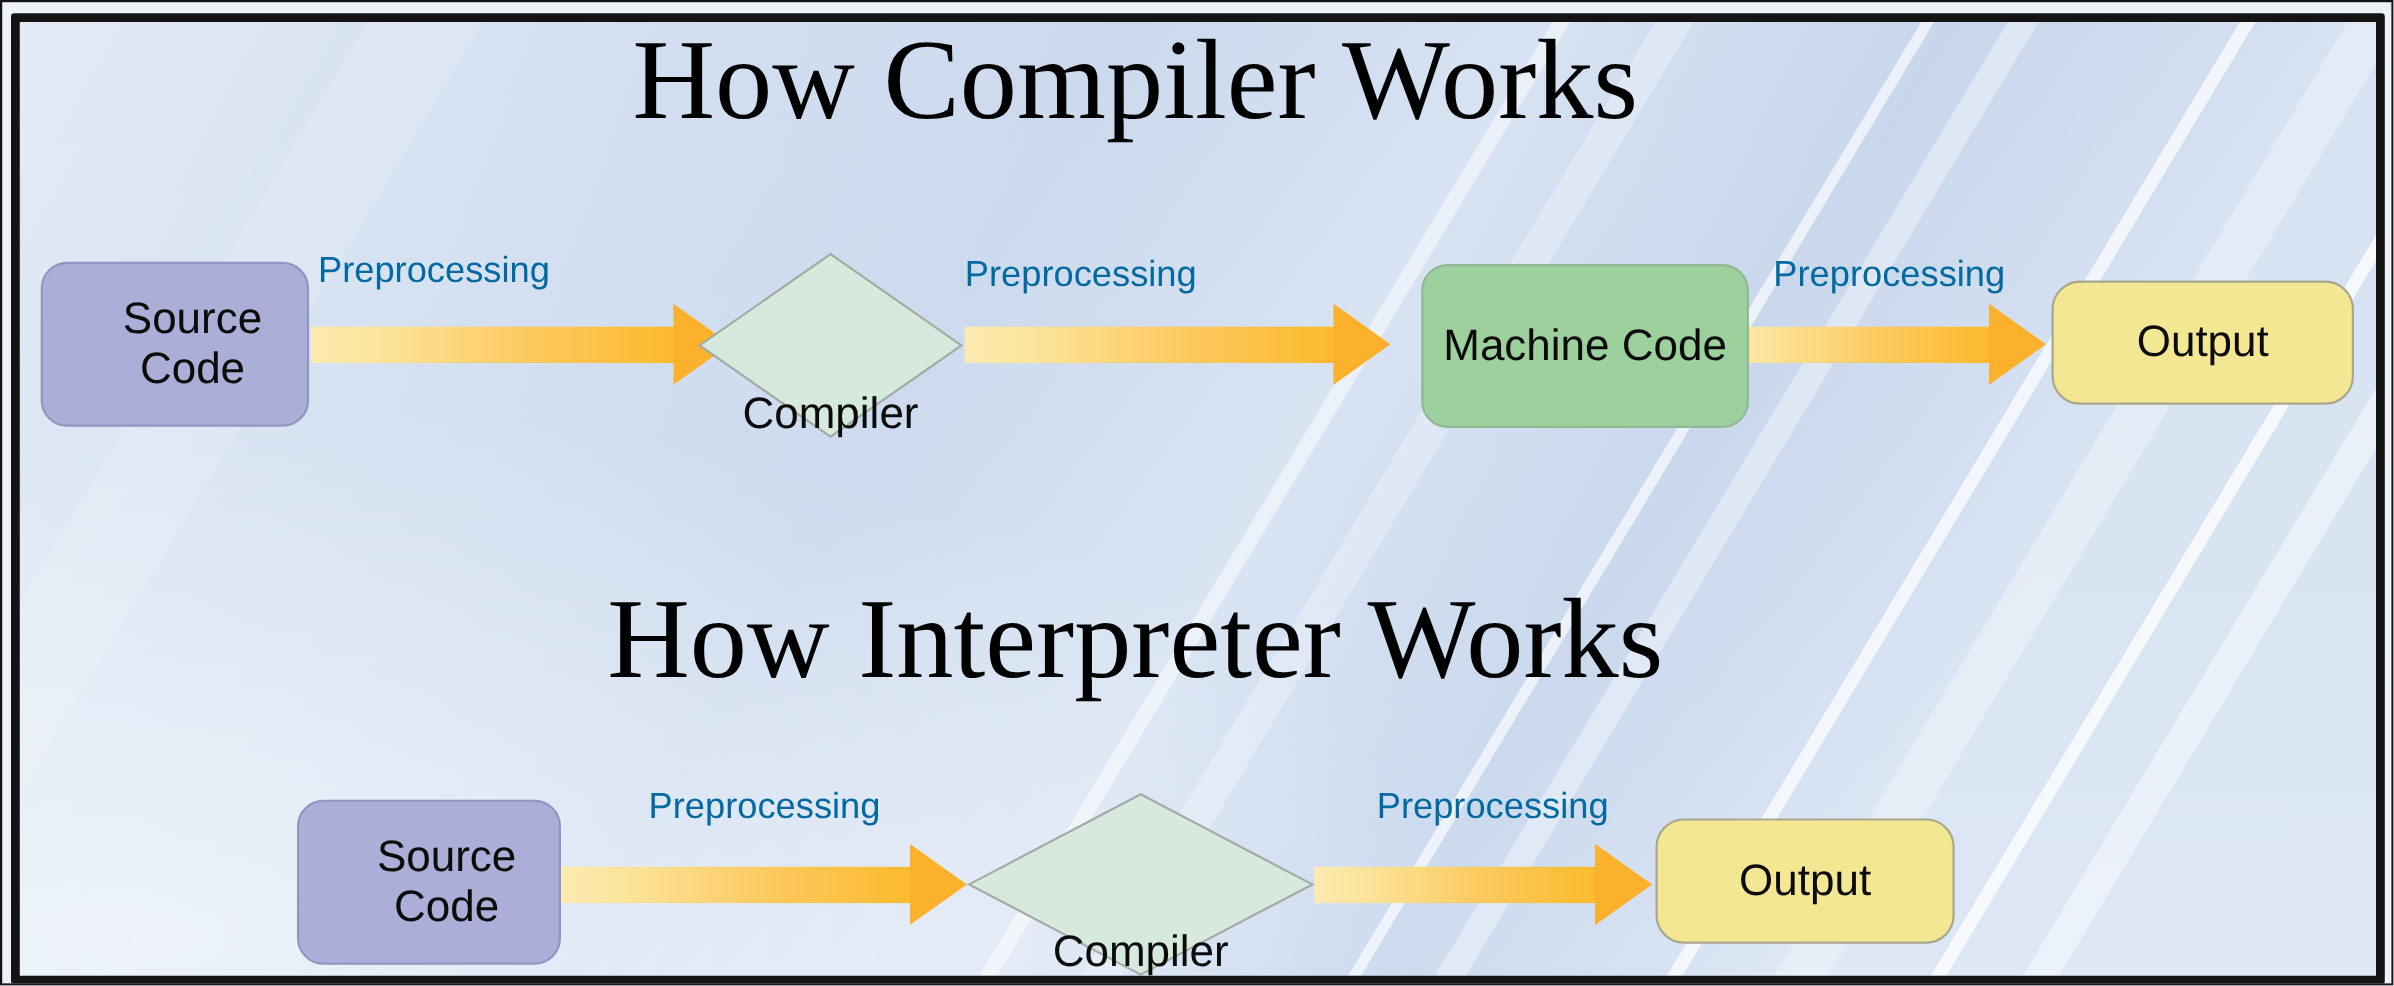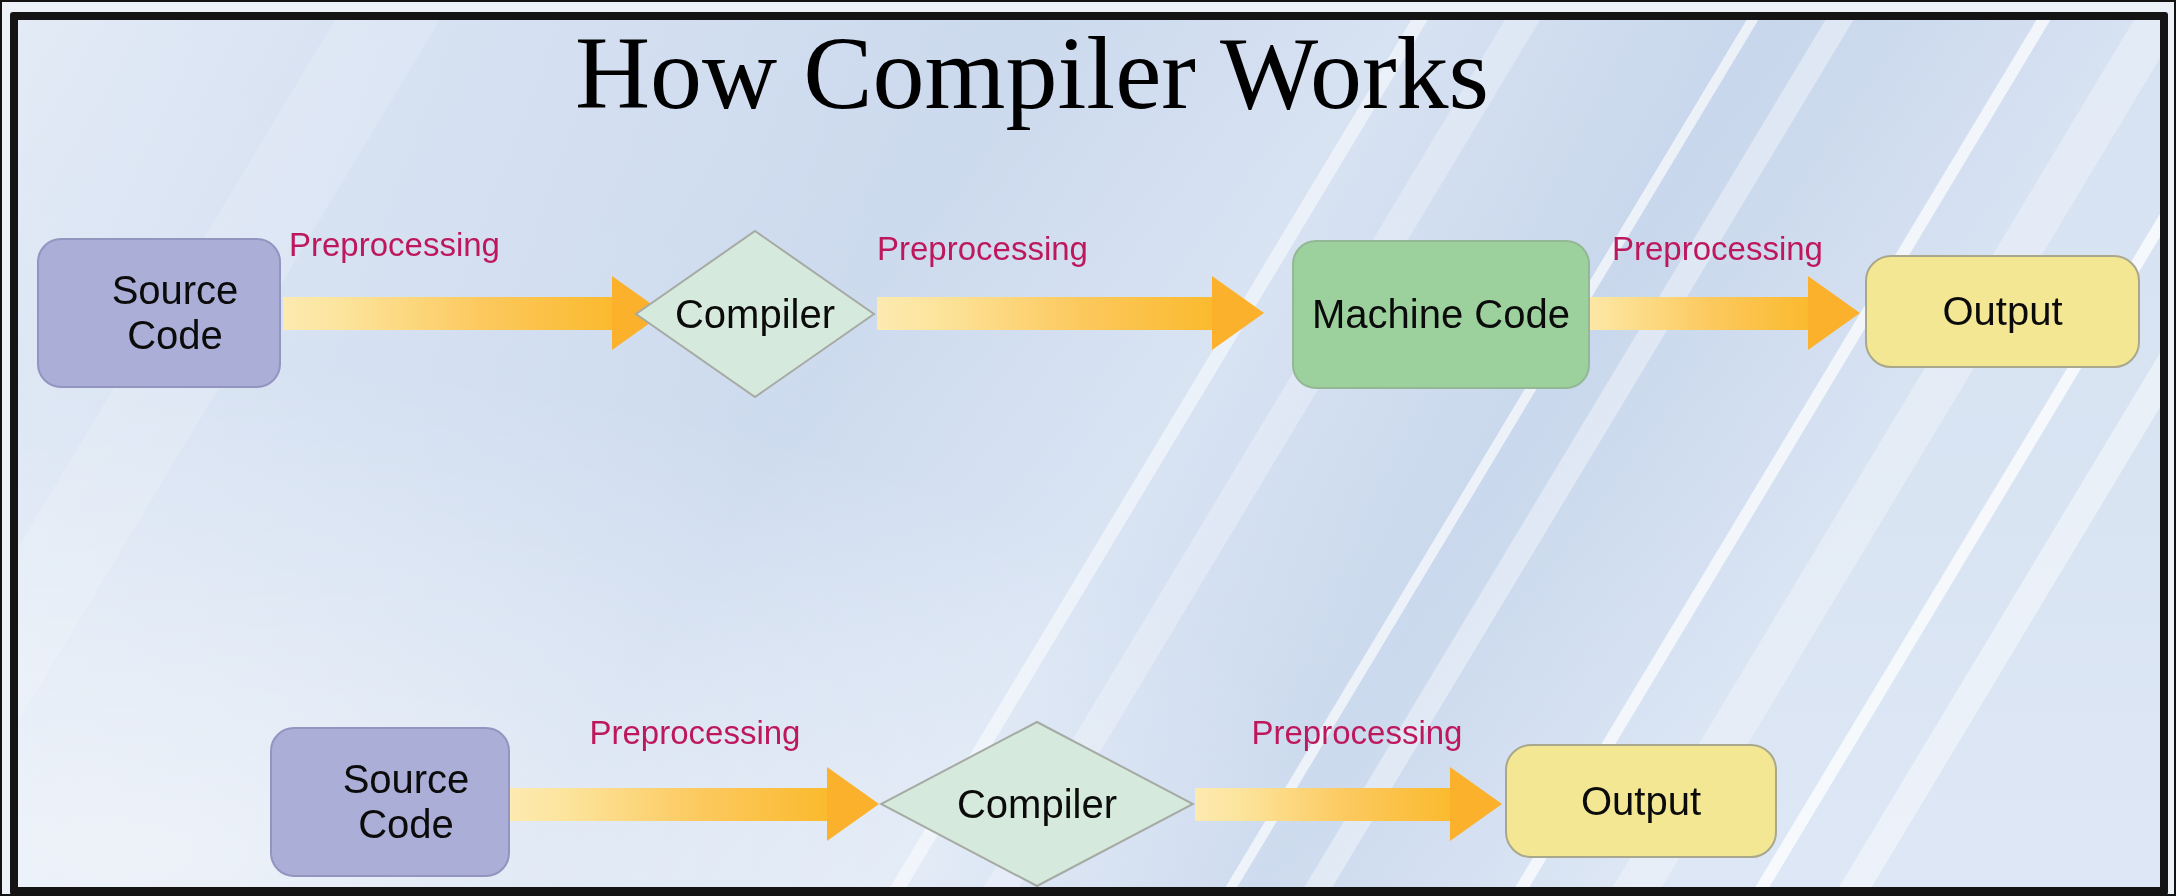--- a/index.html
+++ b/index.html
@@ -62,38 +62,38 @@
     display:flex;align-items:center;justify-content:center;
     font-size:40px;color:#0b0b0b;
     box-sizing:border-box;
     z-index:3;
     text-align:center;
   }
   .rounded{border-radius:24px;}
   .purple{background:#abaed6;border:2px solid #9395c1;padding-left:32px;}
   .green {background:#9cd19e;border:2px solid #94b795;}
   .yellow{background:#f4e794;border:2px solid #a9a78c;border-radius:26px;}
-  .diamond{background:transparent;border:none;}
+  .diamond{background:transparent;border:none;align-items:flex-end;}
   .diamond svg{position:absolute;left:0;top:0;width:100%;height:100%;}
   .diamond .node-label{position:relative;z-index:1;}
   
   .shaft{
     position:absolute;height:33px;
     background:linear-gradient(to right,#fdeab0,#fce49c 18%,#fcc95e 60%,#fbba2e);
     z-index:2;
   }
   .head{
     position:absolute;width:52px;height:74px;
     background:#fbb12c;
     clip-path:polygon(0 0,100% 50%,0 100%);
     z-index:2;
   }
   .arrow-label{
     position:absolute;
-    font-size:33px;line-height:1.15;color:#be185d;
+    font-size:33px;line-height:1.15;color:#0369a1;
     text-align:center;
     z-index:3;
     white-space:nowrap;
   }
 </style>
 </head>
 <body>
 
 <div class="page">
 
@@ -135,20 +135,21 @@
   </div>
 
   <div class="arrow-label" style="left:1598px;top:228px;width:235px;">Preprocessing</div>
   <div class="shaft" style="left:1560px;top:295px;width:248px;"></div>
   <div class="head" style="left:1806px;top:274px;"></div>
 
   <div class="node yellow" style="left:1863px;top:253px;width:275px;height:113px;">
     <span class="node-label">Output</span>
   </div>
 
+  <div class="sec-title t2">How Interpreter Works</div>
 
   <div class="node rounded purple" style="left:268px;top:725px;width:240px;height:150px;">
     <span class="node-label">Source Code</span>
   </div>
 
   <div class="arrow-label" style="left:578px;top:712px;width:230px;">Preprocessing</div>
   <div class="shaft" style="left:508px;top:786px;width:319px;"></div>
   <div class="head" style="left:825px;top:765px;"></div>
 
   <div class="node diamond" style="left:877px;top:718px;width:316px;height:168px;">

